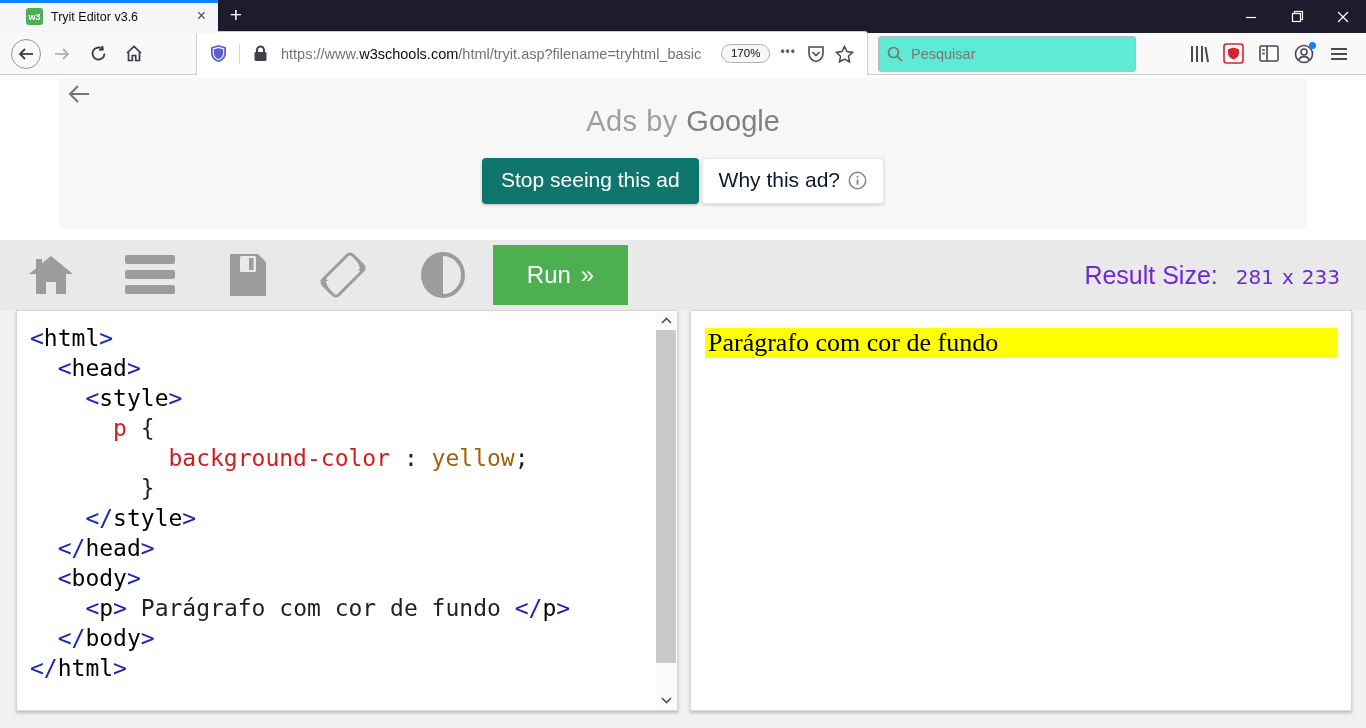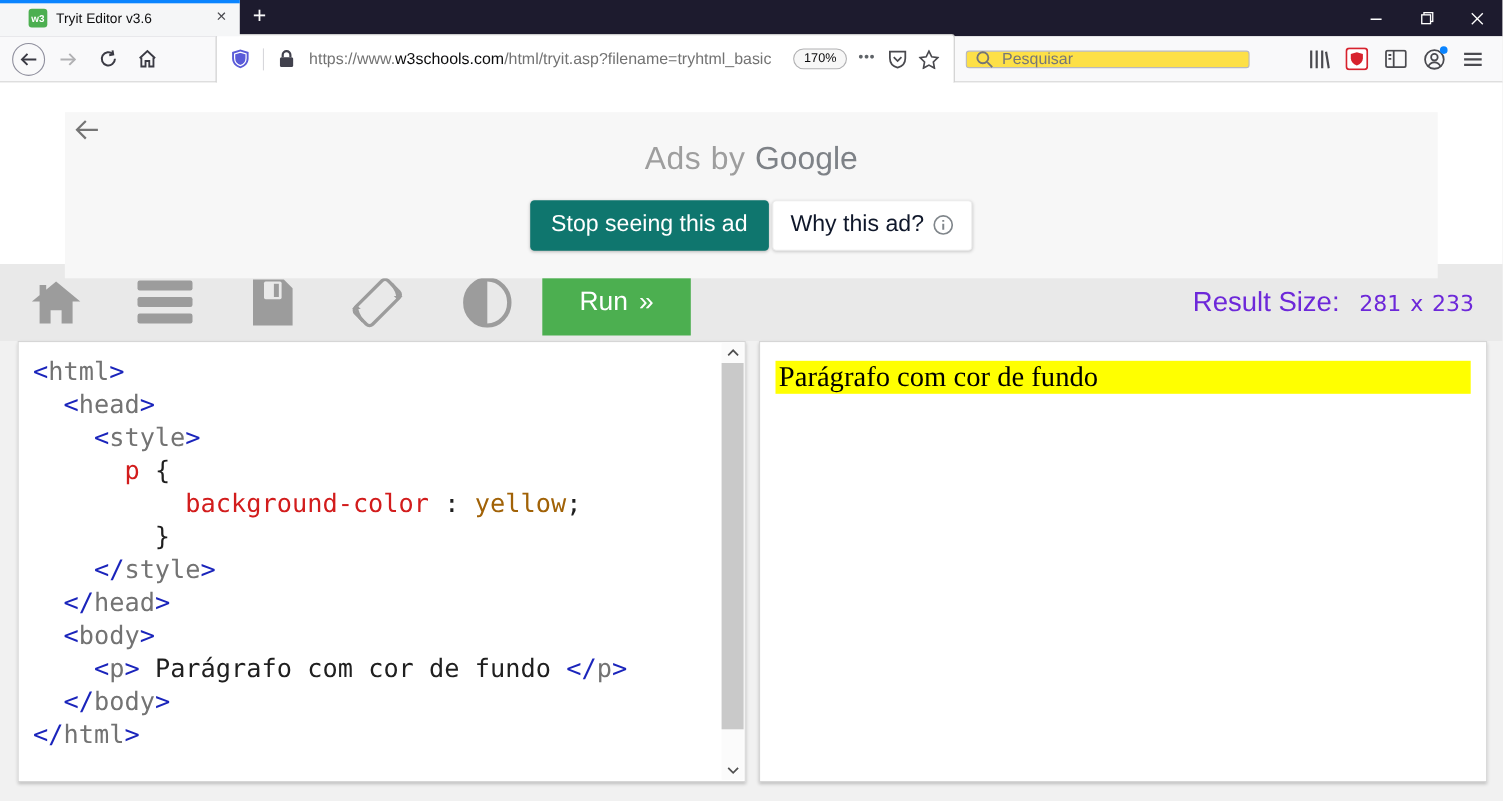--- a/index.html
+++ b/index.html
@@ -24,30 +24,30 @@
   .nav-btn.disabled { color:#b1b1b3; }
   .back-circle { width:30px; height:30px; border:1px solid #8f8f9d; border-radius:50%; display:flex; align-items:center; justify-content:center; }
   .urlbar { margin-left:44px; width:672px; height:46px; background:#fff; border:1px solid #ccc; border-radius:3px;
             display:flex; align-items:center; padding:0 8px; }
   .url-sep { width:1px; height:20px; background:#d7d7db; margin:0 8px 0 7px; }
   .url-text { font-size:14.5px; color:#737373; flex:1; white-space:nowrap; overflow:hidden; margin-left:8px; }
   .url-text .strong { color:#0c0c0d; }
   .zoom-pill { font-size:11.5px; color:#0c0c0d; border:1px solid #b1b1b3; background:#f7f7f7; border-radius:10px; padding:2px 9px 3px; margin:0 8px; }
   .dots { color:#5f6368; font-size:12px; letter-spacing:1px; margin:0 6px 6px 2px; font-weight:bold; }
   .urlbar .icn { margin:0 5px; }
-  .searchbar { margin-left:10px; width:258px; height:16px; background:#fde047; border:1px solid #b9b9bd; border-radius:3px;
+  .searchbar { margin-left:10px; width:258px; height:36px; background:#5eead4; border:1px solid #b9b9bd; border-radius:3px;
                display:flex; align-items:center; padding:0 8px; }
   .search-ph { color:#777; font-size:14.5px; margin-left:8px; }
   .right-icons { margin-left:auto; display:flex; align-items:center; gap:4px; padding-right:4px; }
   .ri { width:31px; height:30px; display:flex; align-items:center; justify-content:center; color:#4a4a4f; position:relative; }
   .acct-dot { position:absolute; top:3px; right:3px; width:7px; height:7px; border-radius:50%; background:#0a84ff; }
 
   
   .ad-section { height:165px; background:#fff; position:relative; }
-  .ad-box { position:absolute; left:59px; top:27px; width:1248px; height:151px; background:#f7f7f7; }
+  .ad-box { position:absolute; left:59px; top:3px; width:1248px; height:151px; background:#f7f7f7; }
   .ad-back { position:absolute; left:8px; top:5px; color:#757575; }
   .ad-heading { position:absolute; top:27px; width:100%; text-align:center; font-size:29px; color:#9e9e9e; letter-spacing:.5px; }
   .ad-heading .goog { color:#7e8287; font-weight:500; letter-spacing:0; }
   .ad-buttons { position:absolute; top:80px; width:100%; display:flex; justify-content:center; gap:3px; }
   .ad-stop { background:#0f766e; color:#fff; border:none; border-radius:4px; font-size:21px; padding:9px 19px 11px;
              font-family:"Liberation Sans", sans-serif; box-shadow:0 1px 3px rgba(0,0,0,.25); }
   .ad-why { background:#fff; color:#0f172a; border:1px solid #ececec; border-radius:4px; font-size:21px; padding:9px 16px 11px;
             font-family:"Liberation Sans", sans-serif; box-shadow:0 1px 3px rgba(0,0,0,.18); display:flex; align-items:center; gap:8px; }
 
   
@@ -67,21 +67,21 @@
   
   .panes { position:relative; height:418px; background:#f1f1f1; }
   .pane { position:absolute; top:0; height:401px; width:662px; background:#fff; border:1px solid #d6d6d6;
           box-shadow:0 2px 3px rgba(0,0,0,.22); }
   .code-pane { left:16px; }
   .result-pane { left:690px; }
 
   .code-area { padding:12px 24px 0 13px; font-family:"DejaVu Sans Mono", monospace; font-size:23px; line-height:30px;
                color:#1f1f1f; white-space:pre; }
   .tk-b   { color:#1a24bb; }
-  .tk-tag { color:#737373;text-align:right; }
+  .tk-tag { color:#000000;text-align:right; }
   .tk-prop, .tk-sel { color:#d21c1c; }
   .tk-val { color:#a16207; }
 
   .vscroll { position:absolute; top:1px; right:1px; bottom:1px; width:20px; background:#fbfbfb; }
   .varr { position:absolute; left:0; width:20px; height:17px; display:flex; align-items:center; justify-content:center; color:#505050; }
   .varr.up { top:0; } .varr.down { bottom:0; }
   .vthumb { position:absolute; left:0; right:0; top:18px; bottom:46px; background:#c9c9c9; }
 
   .result-par { margin:17px 14px 0 14px; background:#ffff00; font-family:"Liberation Serif", serif; font-size:26px;
                 line-height:30px; color:#000; padding-left:3px; white-space:nowrap; overflow:hidden; }

